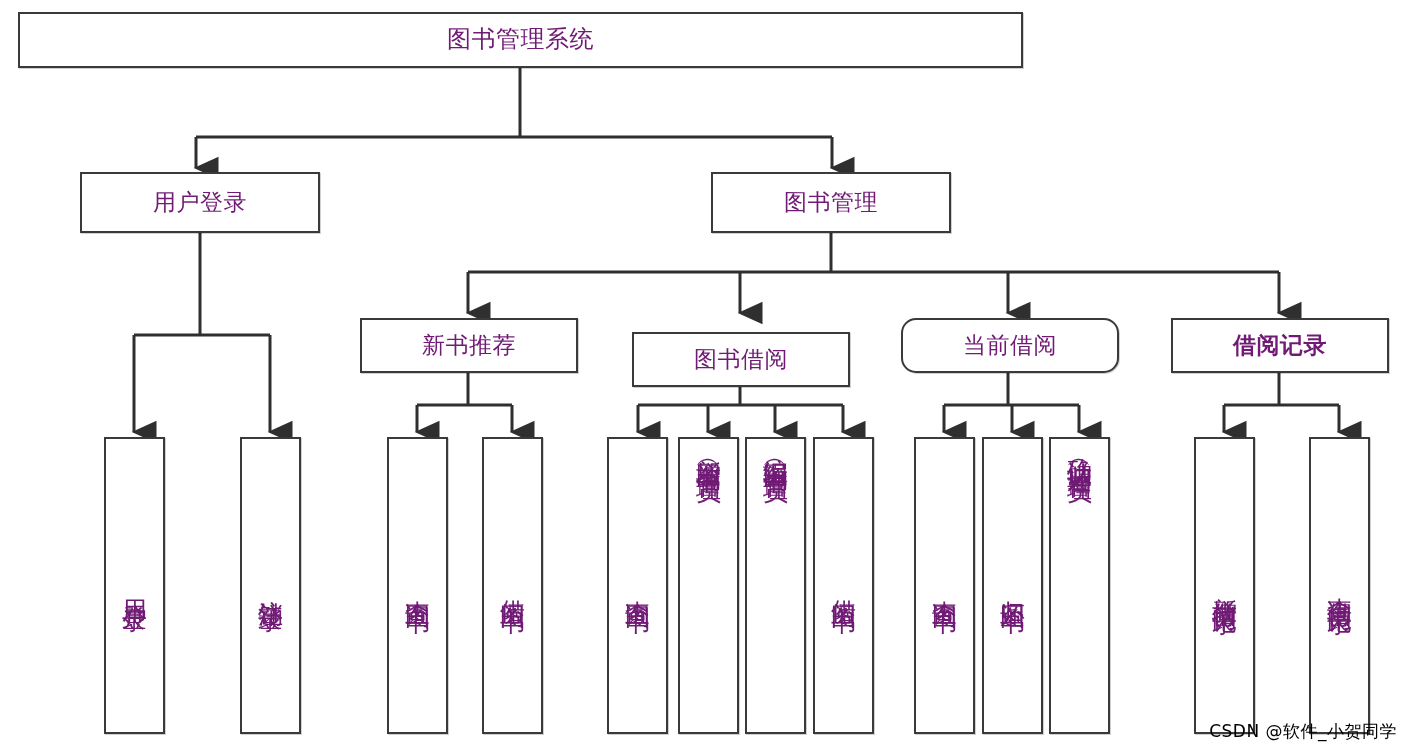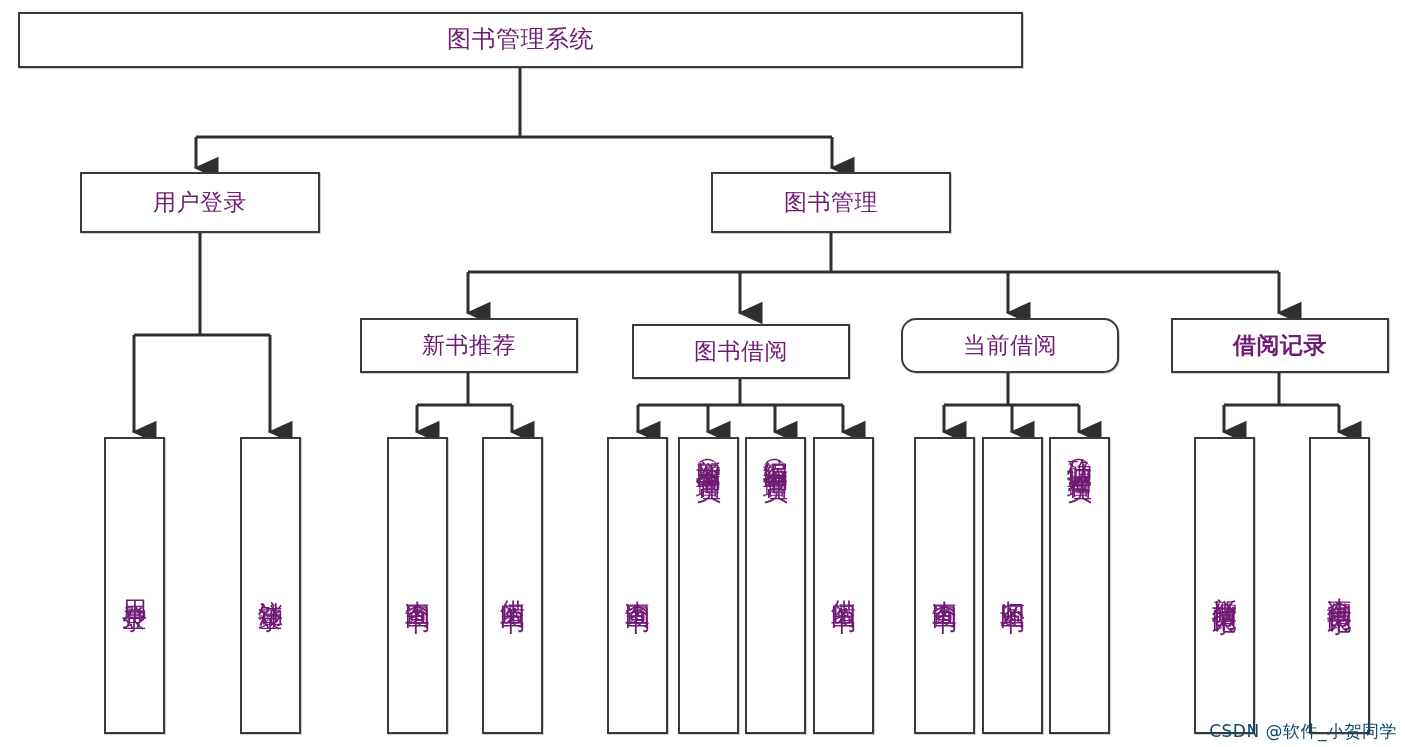--- a/index.html
+++ b/index.html
@@ -63,21 +63,21 @@
     display: block;
   }
   .node.leaf.shortlabel {
     align-items: center;
   }
   .watermark {
     position: absolute;
     right: 8px;
     bottom: 4px;
     font-size: 17px;
-    color: #0c4a6e;
+    color: #000000;
     letter-spacing: 0.5px;
     white-space: nowrap;
     user-select: none;
   }
 </style>
 </head>
 <body>
 
 <div id="canvas">
 
@@ -139,21 +139,21 @@
   <div class="node horiz" style="left:80px; top:172px; width:240px; height:61px;">
     <span class="label">用户登录</span>
   </div>
   <div class="node horiz" style="left:360px; top:318px; width:218px; height:55px;">
     <span class="label">新书推荐</span>
   </div>
 
   <div class="node horiz" style="left:711px; top:172px; width:240px; height:61px;">
     <span class="label">图书管理</span>
   </div>
-  <div class="node horiz" style="left:632px; top:324px; width:218px; height:55px;">
+  <div class="node horiz" style="left:632px; top:332px; width:218px; height:55px;">
     <span class="label">图书借阅</span>
   </div>
   <div class="node horiz" style="left:901px; top:318px; width:218px; height:55px;border-radius:15px;">
     <span class="label">当前借阅</span>
   </div>
   <div class="node horiz" style="left:1171px; top:318px; width:218px; height:55px;font-weight:bold;">
     <span class="label">借阅记录</span>
   </div>
 
   <div class="node leaf shortlabel" style="left:104px; top:437px; width:61px; height:297px;">

